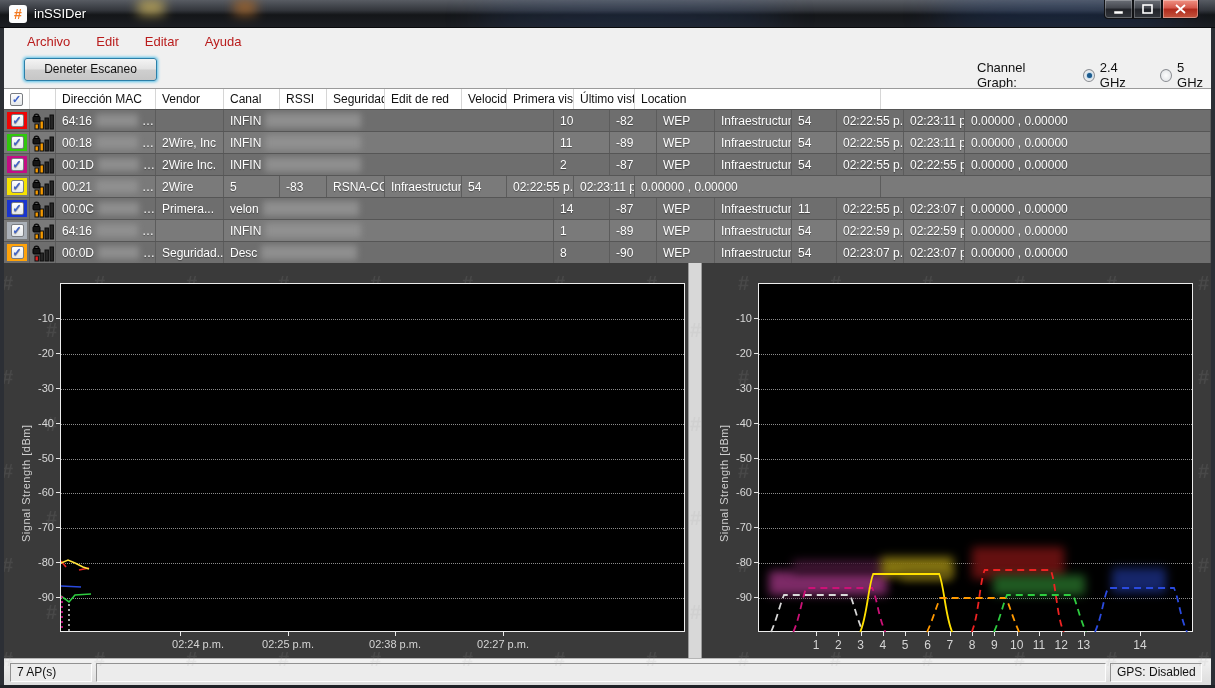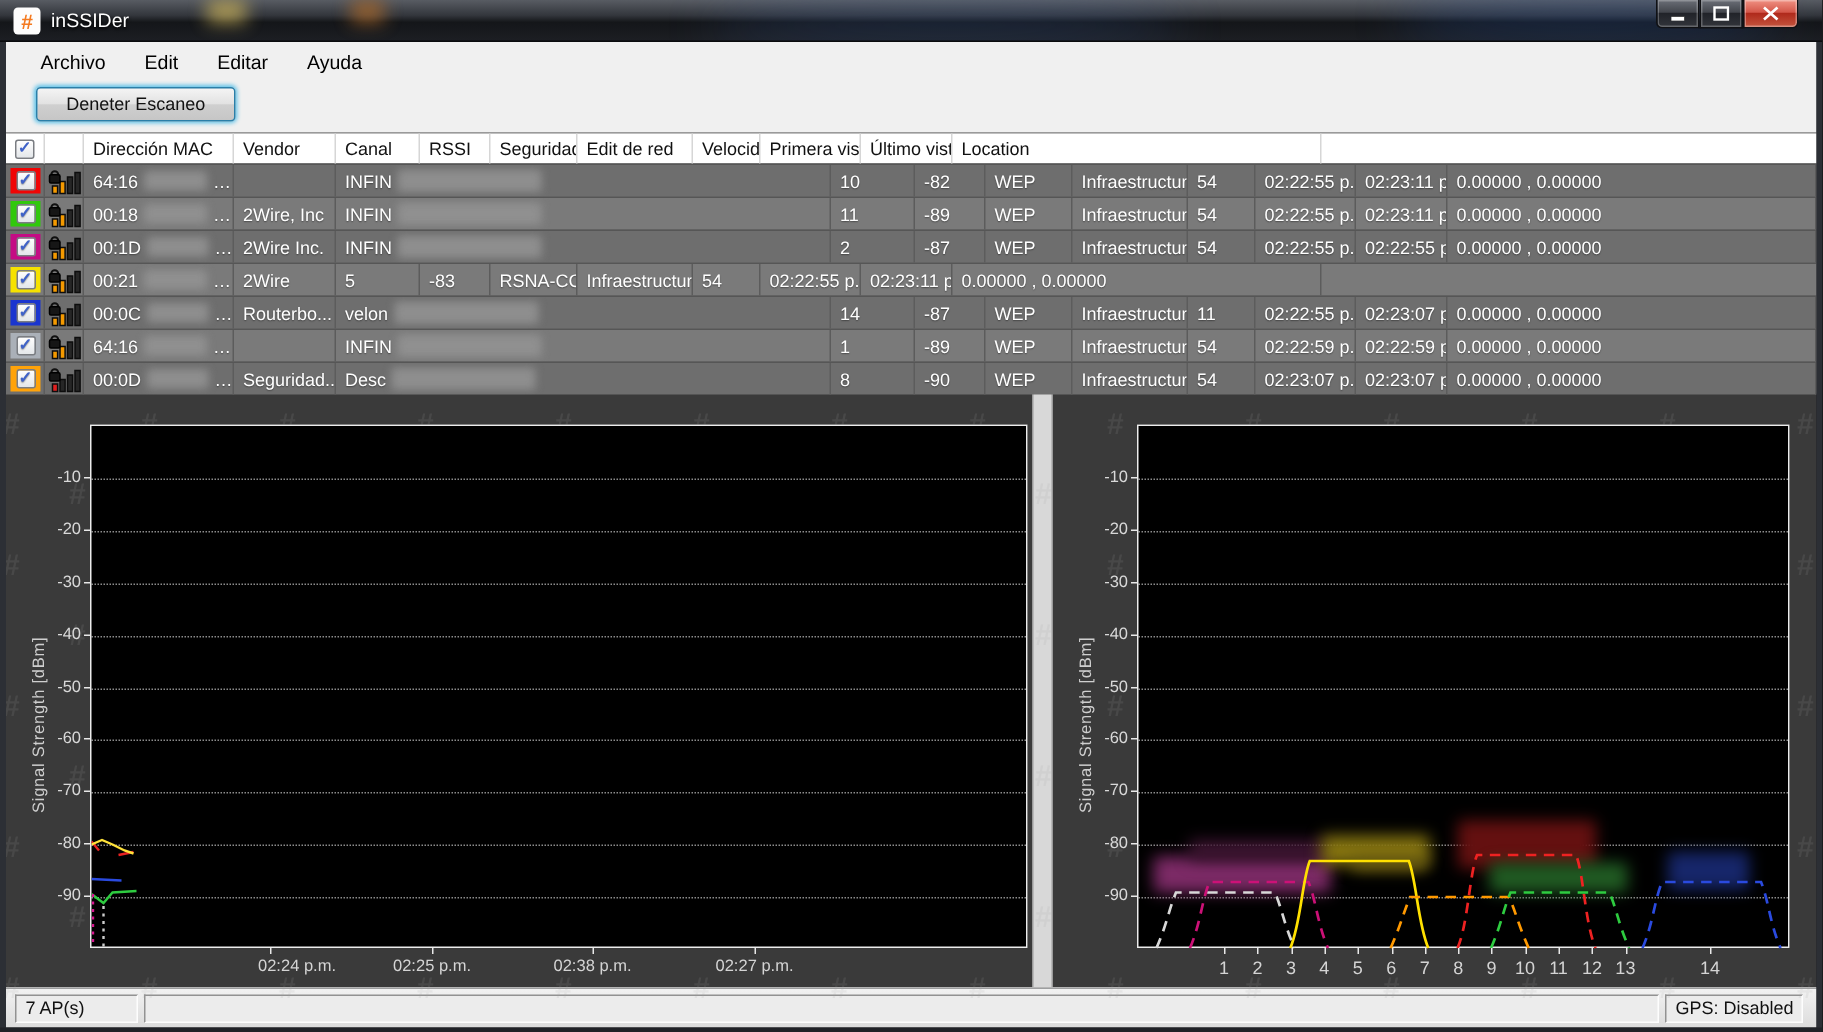--- a/index.html
+++ b/index.html
@@ -23,21 +23,21 @@
     background:linear-gradient(#6b6f77 0%, #43464d 45%, #212329 50%, #32353b 100%);
     box-shadow:inset 0 0 0 1px rgba(255,255,255,.25); }
   .cap-btn.min { border-radius:0 0 0 4px; }
   .cap-btn.close { width:37px; border-radius:0 0 4px 0;
     background:linear-gradient(#f09183 0%, #d4574a 45%, #b02a1c 50%, #c4553e 100%);
     box-shadow:inset 0 0 0 1px rgba(255,255,255,.35); }
 
   
   .menubar { position:absolute; left:4px; top:28px; width:1207px; height:26px; z-index:5;
     background:#f0f0f0; display:flex; align-items:center; padding-left:10px; }
-  .menu-item { font-size:13px; color:#000000; padding:4px 13px; cursor:default; }
+  .menu-item { font-size:13px; color:#b91c1c; padding:4px 13px; cursor:default; }
   .toolbar { position:absolute; left:4px; top:54px; width:1207px; height:34px; z-index:5; background:#f0f0f0; }
   .scan-btn { position:absolute; left:20px; top:4px; width:133px; height:23px;
     background:linear-gradient(#f4f4f4, #e2e2e2 48%, #cfcfcf 52%, #c6c6c6);
     border:1px solid #2b7fa8; border-radius:3px; box-shadow:0 0 3px 1px #59c0e8;
     font-size:12px; color:#111; text-align:center; line-height:21px; }
   .adapter-combo { position:absolute; left:168px; top:3px; width:730px; height:25px; background:#fff;
     border:1px solid #b9b9b9; font-size:13px; color:#9b9b9b; line-height:23px; padding-left:8px; }
   .combo-arrow { position:absolute; right:6px; top:8px; width:0; height:0;
     border-left:5px solid transparent; border-right:5px solid transparent; border-top:6px solid #9a9a9a; }
   .cg-wrap { position:absolute; left:973px; top:6px; display:flex; align-items:center; gap:16px; }
@@ -132,20 +132,31 @@
 
   <div class="menubar" id="menubar">
       <div class="menu-item">Archivo</div>
       <div class="menu-item">Edit</div>
       <div class="menu-item">Editar</div>
       <div class="menu-item">Ayuda</div>
     </div>
 
   <div class="toolbar">
     <div class="scan-btn">Deneter Escaneo</div>
+    <div class="cg-wrap">
+      <span class="cg-label">Channel Graph:</span>
+      <span class="radio-opt">
+        <span class="radio-circ sel"></span>
+        <span>2.4 GHz</span>
+      </span>
+      <span class="radio-opt">
+        <span class="radio-circ"></span>
+        <span>5 GHz</span>
+      </span>
+    </div>
   </div>
 
   <div class="aptable" id="aptable">
       <div class="t-row t-head">
         <div class="t-cell hdr-chk-cell" style="width: 26px;">
           <span class="chk">✓</span>
         </div>
         <div class="t-cell" style="width: 26px;"></div>
         <div class="t-cell" style="width: 100px;">Dirección MAC</div>
         <div class="t-cell" style="width: 68px;">Vendor</div>
@@ -308,21 +319,21 @@
     <rect x="18" y="3" width="3.4" height="14" fill="#262626" stroke="#0d0d0d"></rect>
     <path d="M2.2 4.5 a2.3 2.3 0 0 1 4.6 0" fill="none" stroke="#101010" stroke-width="1.4"></path>
     <rect x="1" y="4.5" width="7" height="5.5" rx="1" fill="#161616" stroke="#000"></rect>
   </svg>
         </div>
         <div class="t-cell" style="width: 100px;">
           <span>00:0C</span>
           <span class="redact" style="width: 42px;"></span>
           <span>…</span>
         </div>
-        <div class="t-cell" style="width: 68px;">Routerbo...</div>
+        <div class="t-cell" style="width: 68px;">Primera...</div>
         <div class="t-cell" style="width: 330px;">
           <span>velon</span>
           <span class="redact" style="width: 96px; height: 15px;"></span>
         </div>
         <div class="t-cell" style="width: 56px;">14</div>
         <div class="t-cell" style="width: 47px;">-87</div>
         <div class="t-cell" style="width: 58px;">WEP</div>
         <div class="t-cell" style="width: 77px;">Infraestructura</div>
         <div class="t-cell" style="width: 45px;">11</div>
         <div class="t-cell" style="width: 67px;">02:22:55 p.m.</div>

